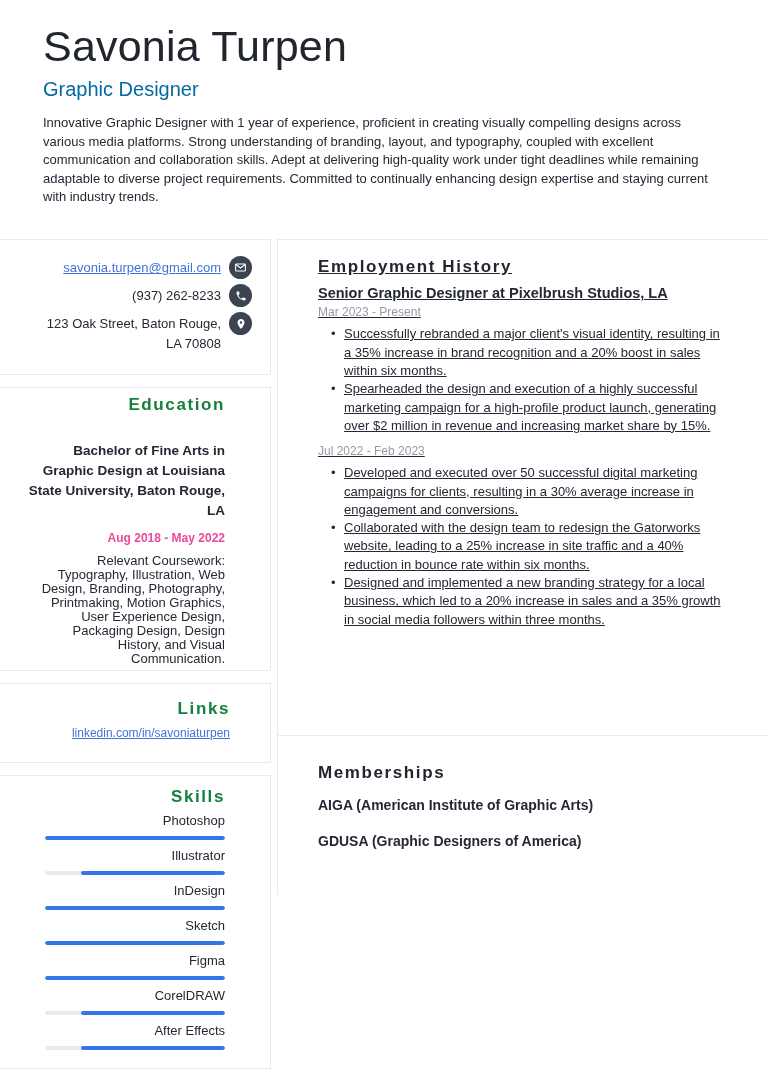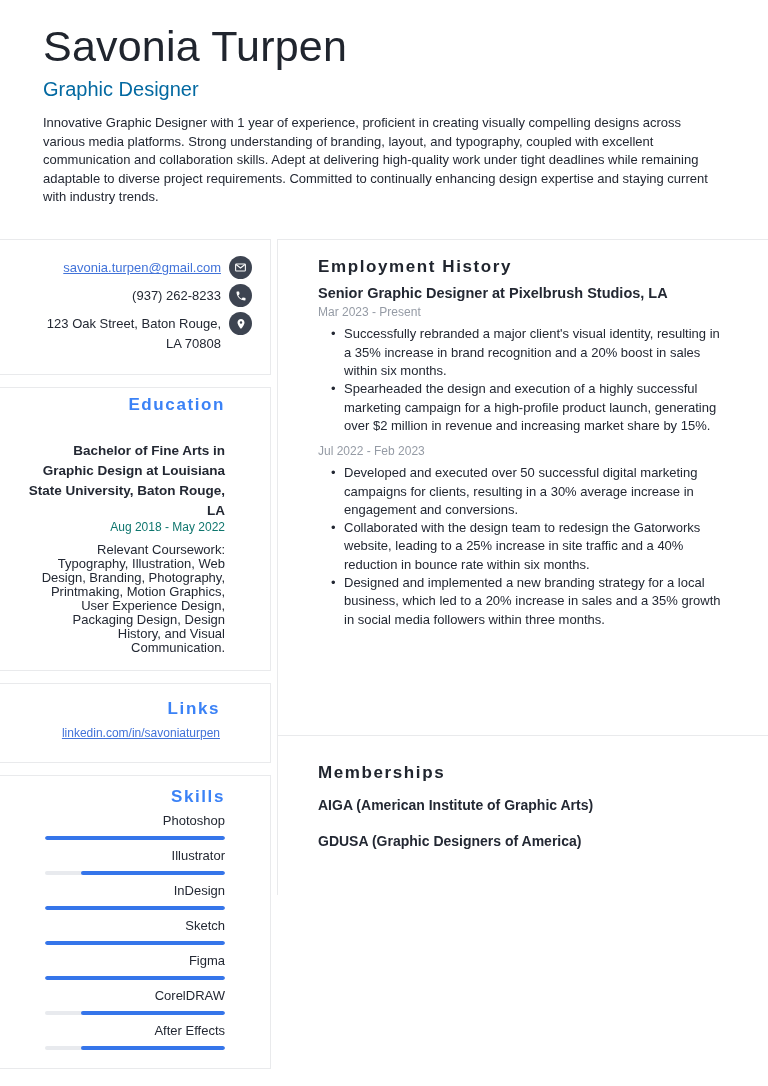--- a/index.html
+++ b/index.html
@@ -36,38 +36,38 @@
   .contact-text.addr { max-width: 188px; }
   .icon-circle {
     width: 23px; height: 23px; border-radius: 50%;
     background: #3d4451; flex-shrink: 0;
     display: flex; align-items: center; justify-content: center;
   }
   .icon-circle svg { display: block; }
   a { color: #4273d9; text-decoration: underline; }
 
   .card-education { height: 284px; padding: 6px 45px 10px 28px; text-align: right; }
-  .side-heading { font-size: 17px; font-weight: 700; letter-spacing: 1.6px; line-height: 22px; color: #3b82f6; }
+  .side-heading { font-size: 17px; font-weight: 700; letter-spacing: 1.6px; line-height: 22px; color: #15803d; }
   .degree { font-size: 13.5px; font-weight: 700; line-height: 19.7px; margin-top: 25px; }
-  .date-muted { font-size: 12px; color: #0f766e; line-height: 15px; margin-top: 0; }
+  .date-muted { font-size: 12px; color: #ec4899; line-height: 15px; margin-top: 11px; font-weight: bold; }
   .coursework { font-size: 13px; line-height: 14px; margin-top: 8px; }
 
-  .card-links { height: 80px; padding: 14px 50px 10px 28px; text-align: right; }
+  .card-links { height: 80px; padding: 14px 40px 10px 28px; text-align: right; }
   .card-links a { font-size: 12px; line-height: 19px; }
   .card-links .side-heading { margin-bottom: 3px; }
 
   .card-skills { height: 294px; padding: 10px 45px 10px 45px; text-align: right; }
   .skill-item { margin-top: 2px; }
   .skill-name { font-size: 13px; line-height: 18px; margin-top: 4px; margin-bottom: 6px; }
   .skill-bar { width: 180px; height: 4px; border-radius: 2px; background: #e8eaee; overflow: hidden; margin-bottom: 7px; }
   .skill-fill { height: 100%; border-radius: 2px; background: #3575ea; margin-left: auto; }
 
   
   .rsec { padding: 0 45px 0 40px; }
-  .sec-employment { height: 495px; padding-top: 16px; }
+  .sec-employment { height: 495px; padding-top: 16px; text-decoration: underline; }
   .sec-certificates { height: 149px; border-top: 1px solid #e9eaec; padding-top: 22px; }
   .sec-memberships { border-top: 1px solid #e9eaec; padding-top: 26px; padding-bottom: 44px; }
   .main-heading { font-size: 17px; font-weight: 700; letter-spacing: 1.6px; line-height: 22px; color: #20252e; }
 
   .job { margin-top: 6px; }
   .job + .job { margin-top: 9px; }
   .job-title { font-size: 14.5px; font-weight: 700; line-height: 19px; }
   .job-date { font-size: 12px; color: #959ba5; line-height: 15px; margin-top: 2px; }
   ul.bullets { list-style: none; margin-top: 5px; padding-left: 26px; }
   ul.bullets li { position: relative; font-size: 13px; line-height: 18.3px; max-width: 382px; }

